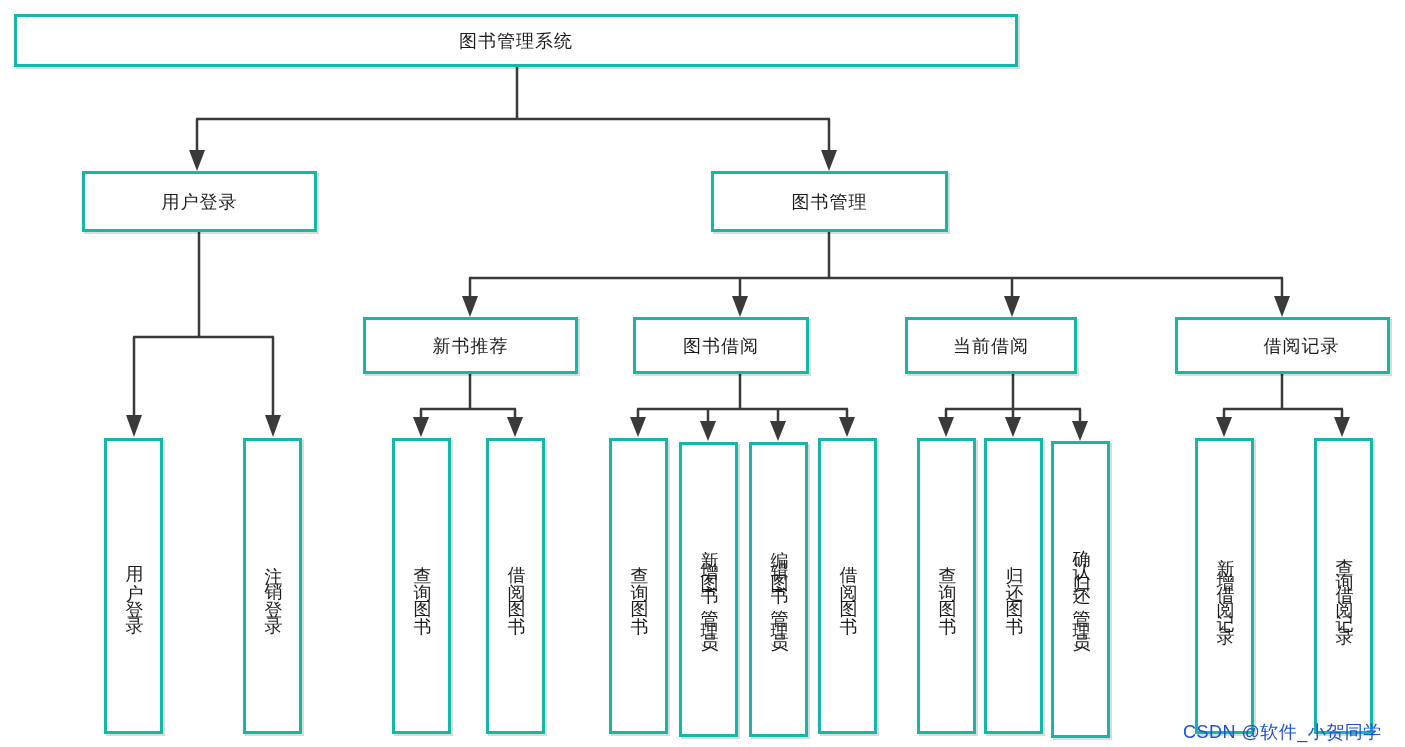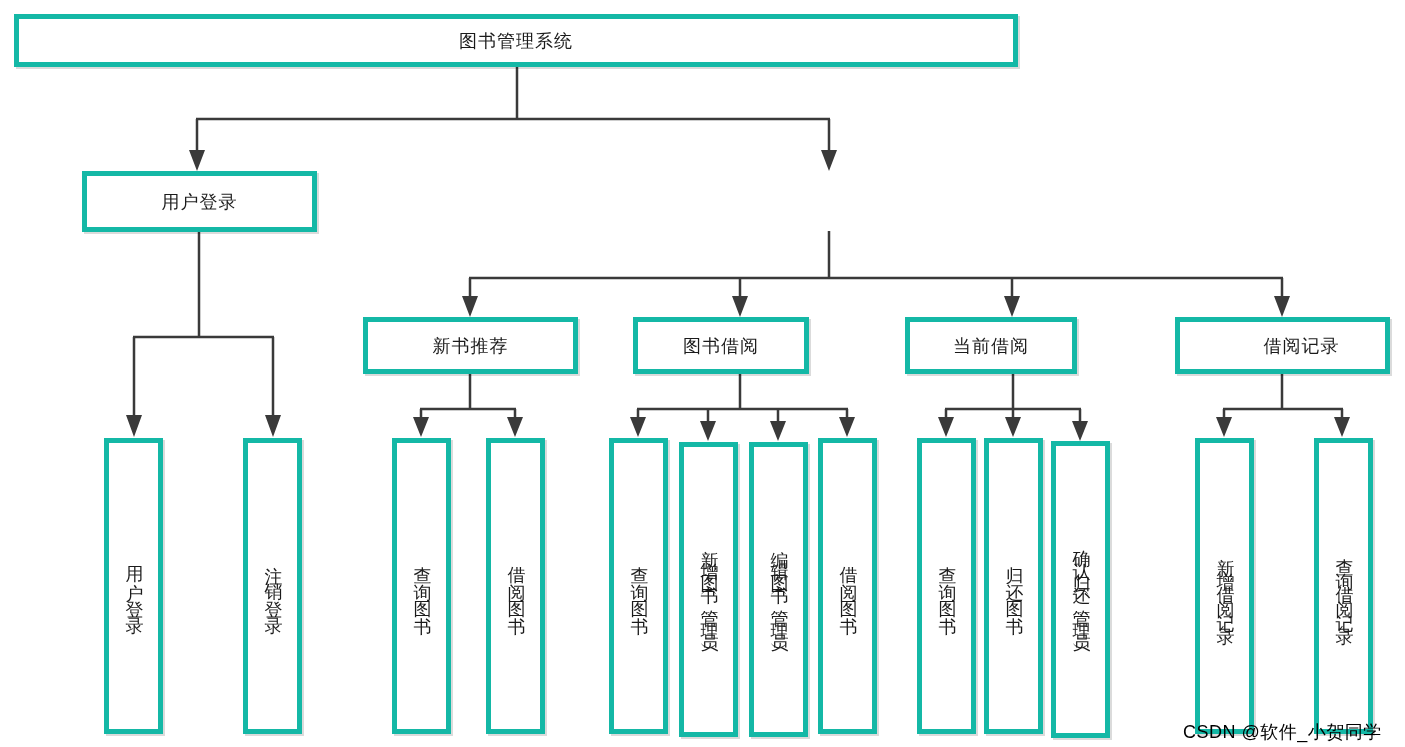--- a/index.html
+++ b/index.html
@@ -14,21 +14,21 @@
   .connectors {
     position: absolute;
     left: 0; top: 0;
     width: 1405px; height: 747px;
     z-index: 1;
   }
   .box {
     position: absolute;
     box-sizing: border-box;
     background: #ffffff;
-    border: 5px solid #14b8a6;
+    border: 3px solid #14b8a6;
     display: flex;
     align-items: center;
     justify-content: center;
     z-index: 2;
     box-shadow: 2px 2px 0 rgba(0,0,0,0.14);
   }
   .hlabel {
     font-size: 18px;
     color: #1b1b1b;
     letter-spacing: 1px;
@@ -44,21 +44,21 @@
   }
   .sp4 { letter-spacing: 17px; }
   .sp6 { letter-spacing: 14px; }
   .sp9 { letter-spacing: 12px; }
   .watermark {
     position: absolute;
     left: 1183px;
     top: 720px;
     z-index: 3;
     font-size: 18px;
-    color: #000000;
+    color: #1d4ed8;
     letter-spacing: 0.5px;
     white-space: nowrap;
   }
 </style>
 </head>
 <body>
 
 <div class="canvas">
 
   <svg class="connectors" viewBox="0 0 1405 747" xmlns="http://www.w3.org/2000/svg">
@@ -118,20 +118,23 @@
       M1334 417 L1350 417 L1342 437 Z"></path>
   </svg>
 
   <div class="box" style="left:14px; top:14px; width:1004px; height:53px;">
     <span class="hlabel">图书管理系统</span>
   </div>
 
   <div class="box" style="left:82px; top:171px; width:235px; height:61px;">
     <span class="hlabel">用户登录</span>
   </div>
+  <div class="box" style="left:711px; top:171px; width:237px; height:61px;">
+    <span class="hlabel">图书管理</span>
+  </div>
 
   <div class="box" style="left:363px; top:317px; width:215px; height:57px;">
     <span class="hlabel">新书推荐</span>
   </div>
   <div class="box" style="left:633px; top:317px; width:176px; height:57px;">
     <span class="hlabel">图书借阅</span>
   </div>
   <div class="box" style="left:905px; top:317px; width:172px; height:57px;">
     <span class="hlabel">当前借阅</span>
   </div>

